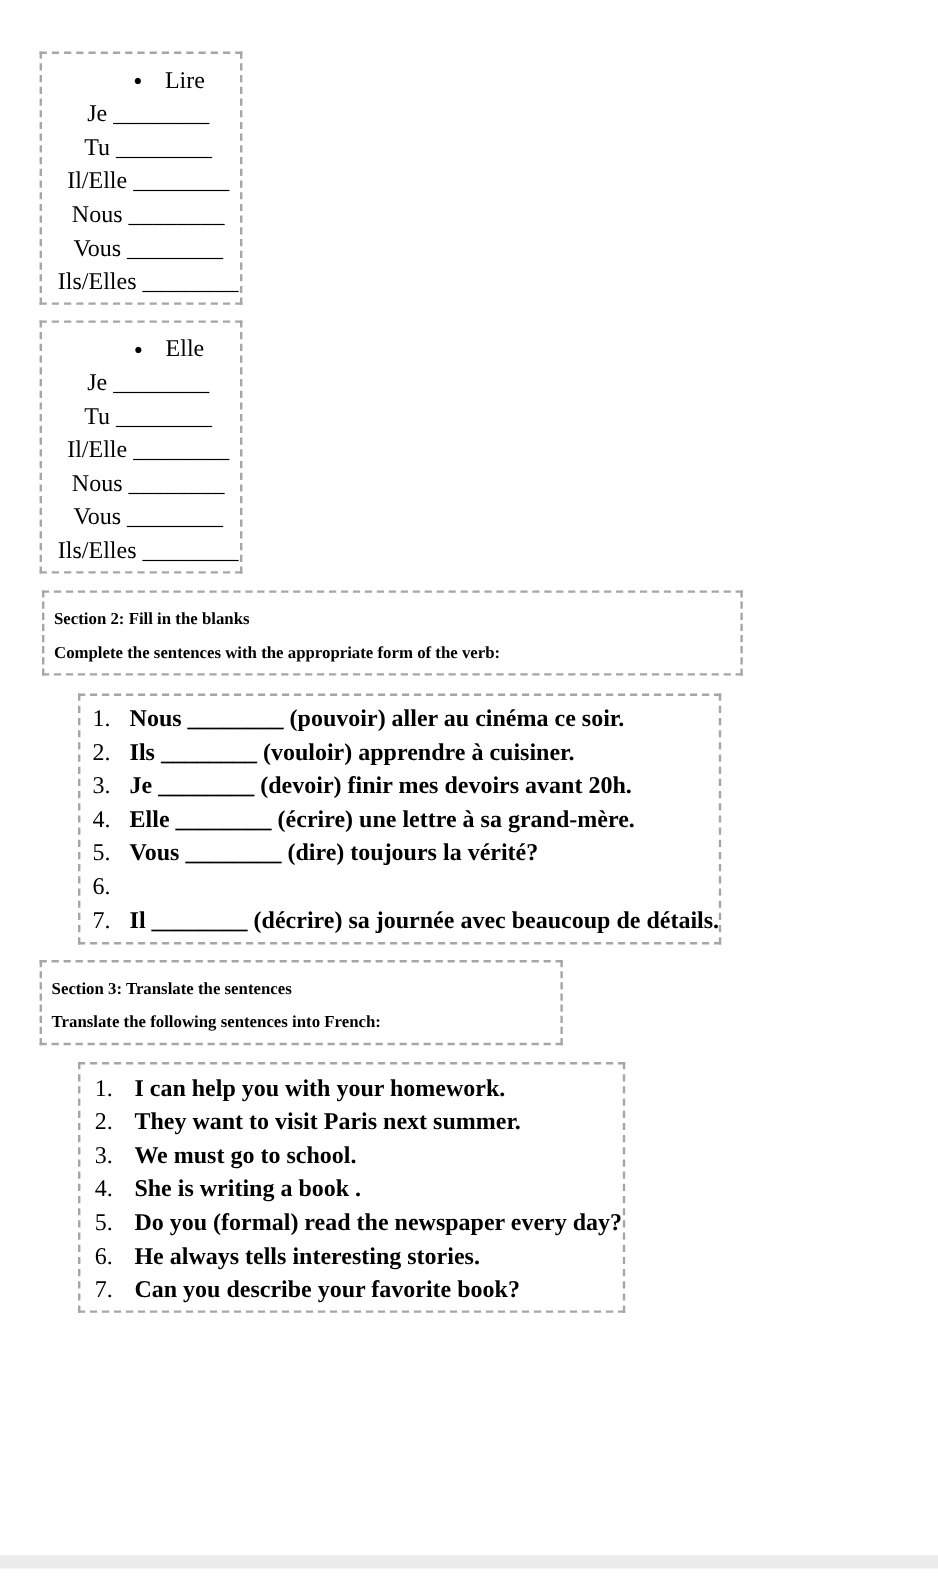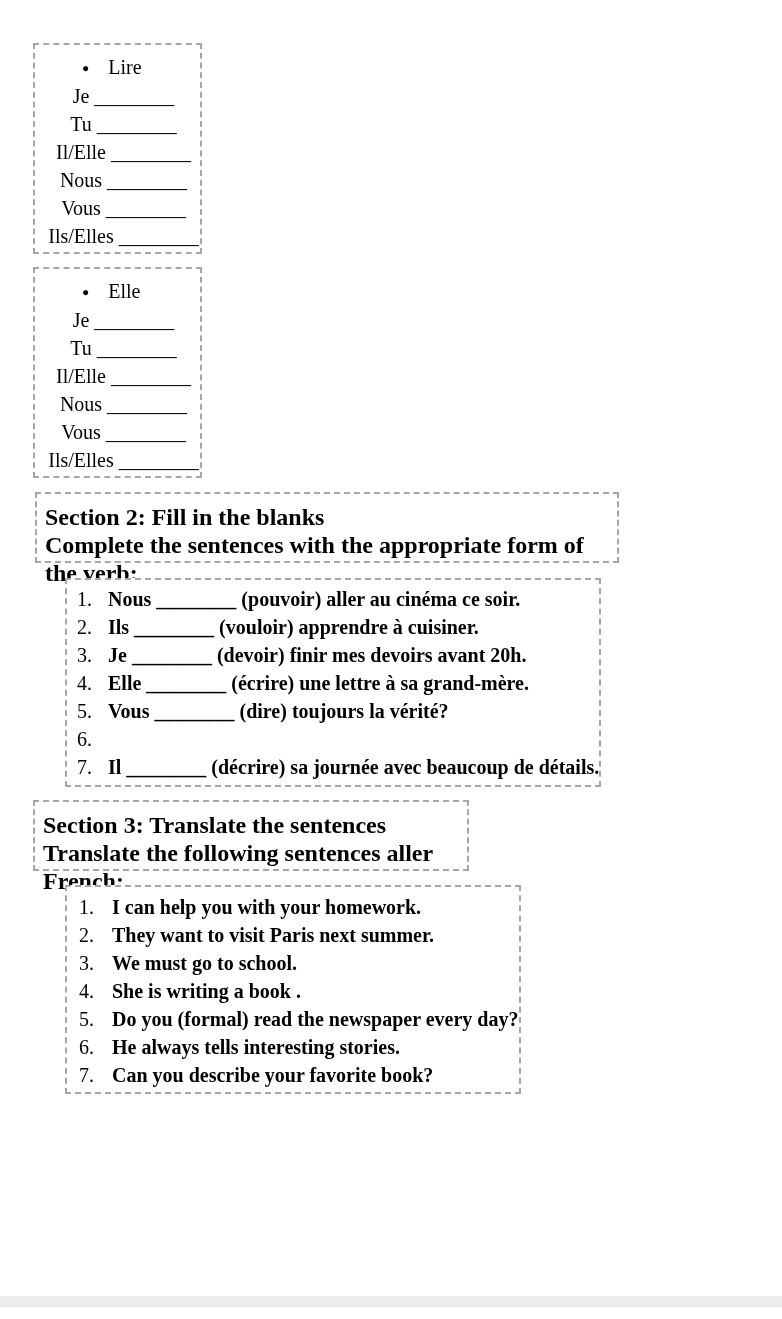--- a/index.html
+++ b/index.html
@@ -21,32 +21,32 @@
   .verb-box {
     left: 33px;
     width: 169px;
     height: 211px;
     padding: 8px 0 0 12px;
     font-size: 20px;
     line-height: 28px;
   }
   .verb-box.lire { top: 43px; }
   .verb-box.dire { top: 267px; }
-  .bullet-row { padding-left: 35px; }
+  .bullet-row { padding-left: 35px; text-align: center; }
   .bullet {
     display: inline-block;
     font-size: 12px;
     vertical-align: 2px;
     margin-right: 19px;
   }
   .conj-line { white-space: nowrap; text-align: center; }
 
   .section-header {
     padding: 9px 0 0 8px;
-    font-size: 24px;
+    font-size: 14px;
     font-weight: bold;
     line-height: 28px;
   }
   .s2-header { left: 35px; top: 492px; width: 584px; height: 71px; }
   .s3-header { left: 33px; top: 800px; width: 436px; height: 71px; }
 
   .items-box {
     font-size: 20px;
     line-height: 28px;
   }
@@ -125,21 +125,21 @@
         <span class="num">6.</span>
       </div>
     <div class="oitem">
         <span class="num">7.</span>
         <span class="txt">Il ________ (décrire) sa journée avec beaucoup de détails.</span>
       </div>
   </div>
 
   <div class="dashed-box section-header s3-header">
     <div>Section 3: Translate the sentences</div>
-    <div>Translate the following sentences aller French:</div>
+    <div>Translate the following sentences into French:</div>
   </div>
 
   <div class="dashed-box items-box s3-items">
     <div class="oitem">
         <span class="num">1.</span>
         <span class="txt">I can help you with your homework.</span>
       </div>
     <div class="oitem">
         <span class="num">2.</span>
         <span class="txt">They want to visit Paris next summer.</span>

